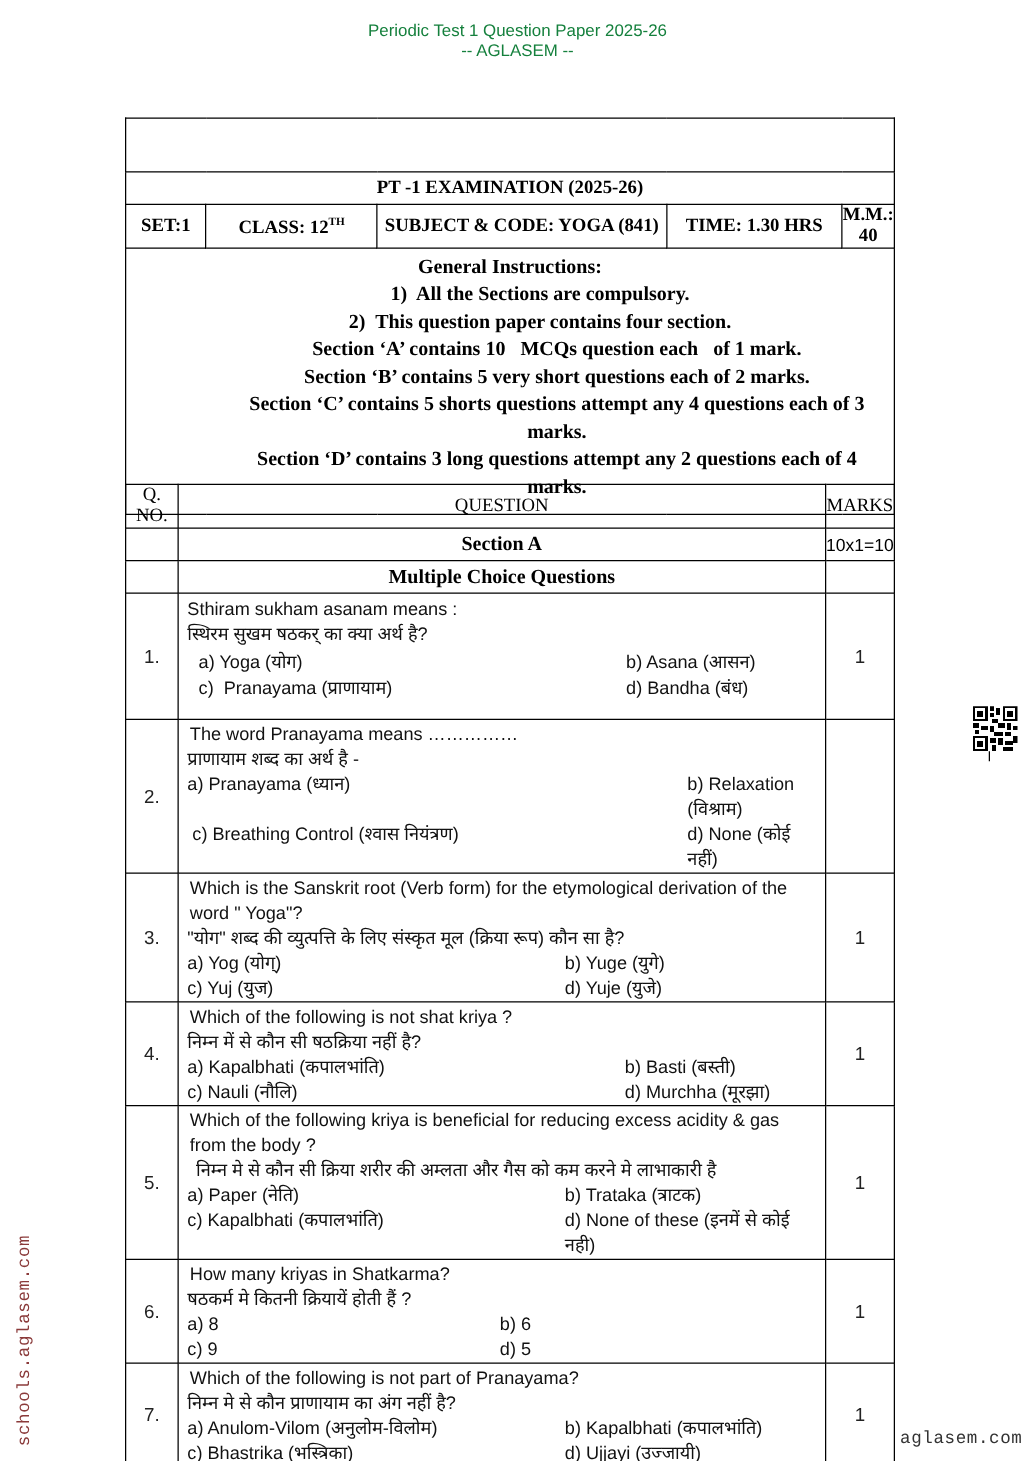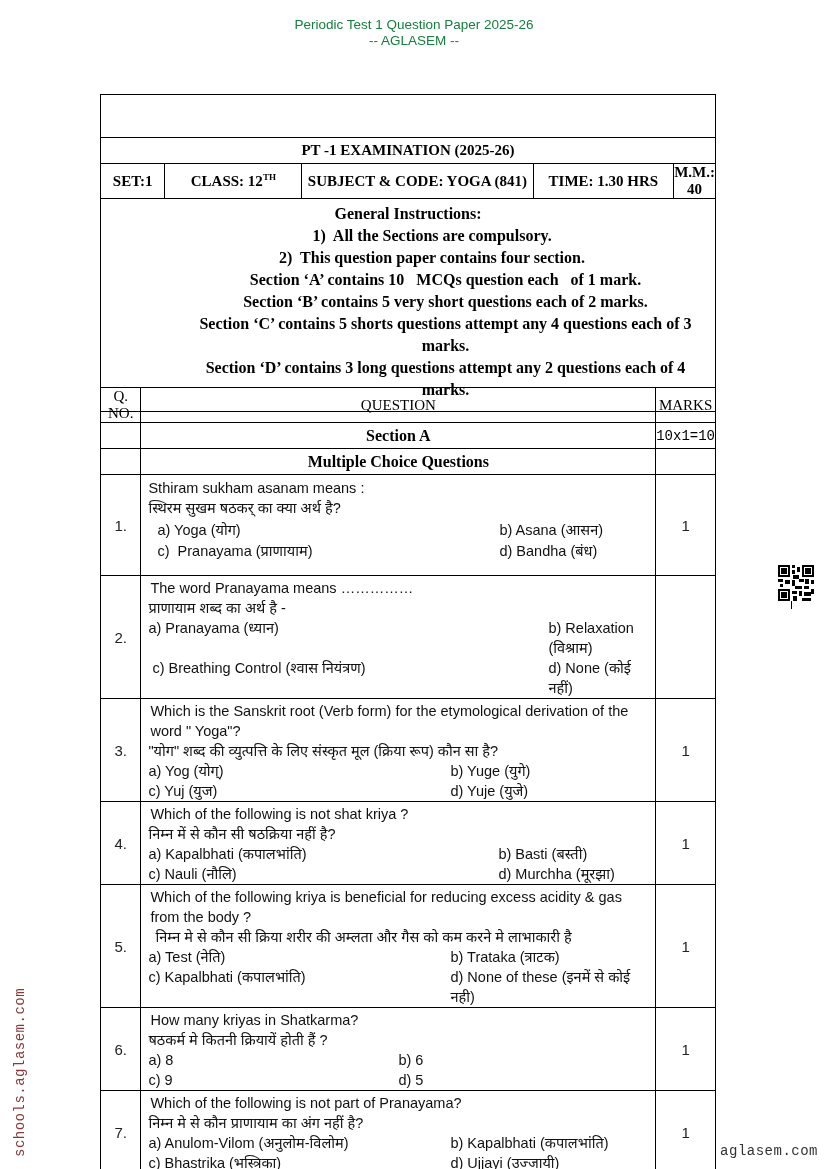--- a/index.html
+++ b/index.html
@@ -12,21 +12,21 @@
   .blank { height:42px; }
   .exam { height:25px; text-align:center; font-weight:bold; font-size:15px; }
   .info td { height:29px; text-align:center; font-weight:bold; font-size:15px; }
   .gi { padding:4px 6px 10px 6px !important; vertical-align:top !important; font-weight:bold; font-size:16px; line-height:22px; height:175px; box-sizing:border-box;text-align:center; }
   .gi .lvl1 { padding-left:48px; }
   .gi .lvl2 { padding-left:75px; }
   table.q { position:absolute; left:100px; top:387px; width:616px; border-collapse:collapse; }
   table.q td { border:1.5px solid #000; padding:0; vertical-align:middle; }
   .qh { font-family:"Liberation Serif", serif; font-size:15px; text-align:center; height:24px; }
   .sec { font-family:"Liberation Serif", serif; font-weight:bold; font-size:16px; text-align:center; height:25px; }
-  .secm { font-family:Liberation Mono, monospace; font-size:14px; text-align:center; }
+  .secm { font-family:Liberation Sans, sans-serif; font-size:14px; text-align:center; }
   .qno { text-align:center; font-family:"Liberation Sans", sans-serif; font-size:15px; color:#222; }
   .qtext { padding:0 6px 0 7px !important; font-family:"Liberation Sans", sans-serif; font-size:14.5px; color:#111; line-height:20px; vertical-align:top !important; }
   .opts { display:grid; grid-template-columns: var(--c1, 350px) auto; }
   .marks { text-align:center; font-family:"Liberation Sans", sans-serif; font-size:15px; color:#222; }
   .qr { position:absolute; left:778px; top:565px; width:36px; height:36px; }
 </style>
 </head>
 <body>
 
 <div class="hdr">
@@ -148,21 +148,21 @@
     </td>
     <td class="marks">1</td>
   </tr>
 
   <tr style="height:101px">
     <td class="qno">5.</td>
     <td class="qtext" style="padding-top:2px !important">
       <div style="padding-left:2px; padding-right:20px">Which of the following kriya is beneficial for reducing excess acidity &amp; gas from the body ?</div>
       <div style="padding-left:7px">निम्न मे से कौन सी क्रिया शरीर की अम्लता और गैस को कम करने मे लाभाकारी है</div>
       <div class="opts" style="--c1:302px">
-        <span>a) Test (नेति)</span>
+        <span>a) Paper (नेति)</span>
         <span>b) Trataka (त्राटक)</span>
         <span>c) Kapalbhati (कपालभांति)</span>
         <span>d) None of these (इनमें से कोई नही)</span>
       </div>
     </td>
     <td class="marks">1</td>
   </tr>
 
   <tr style="height:81px">
     <td class="qno">6.</td>

